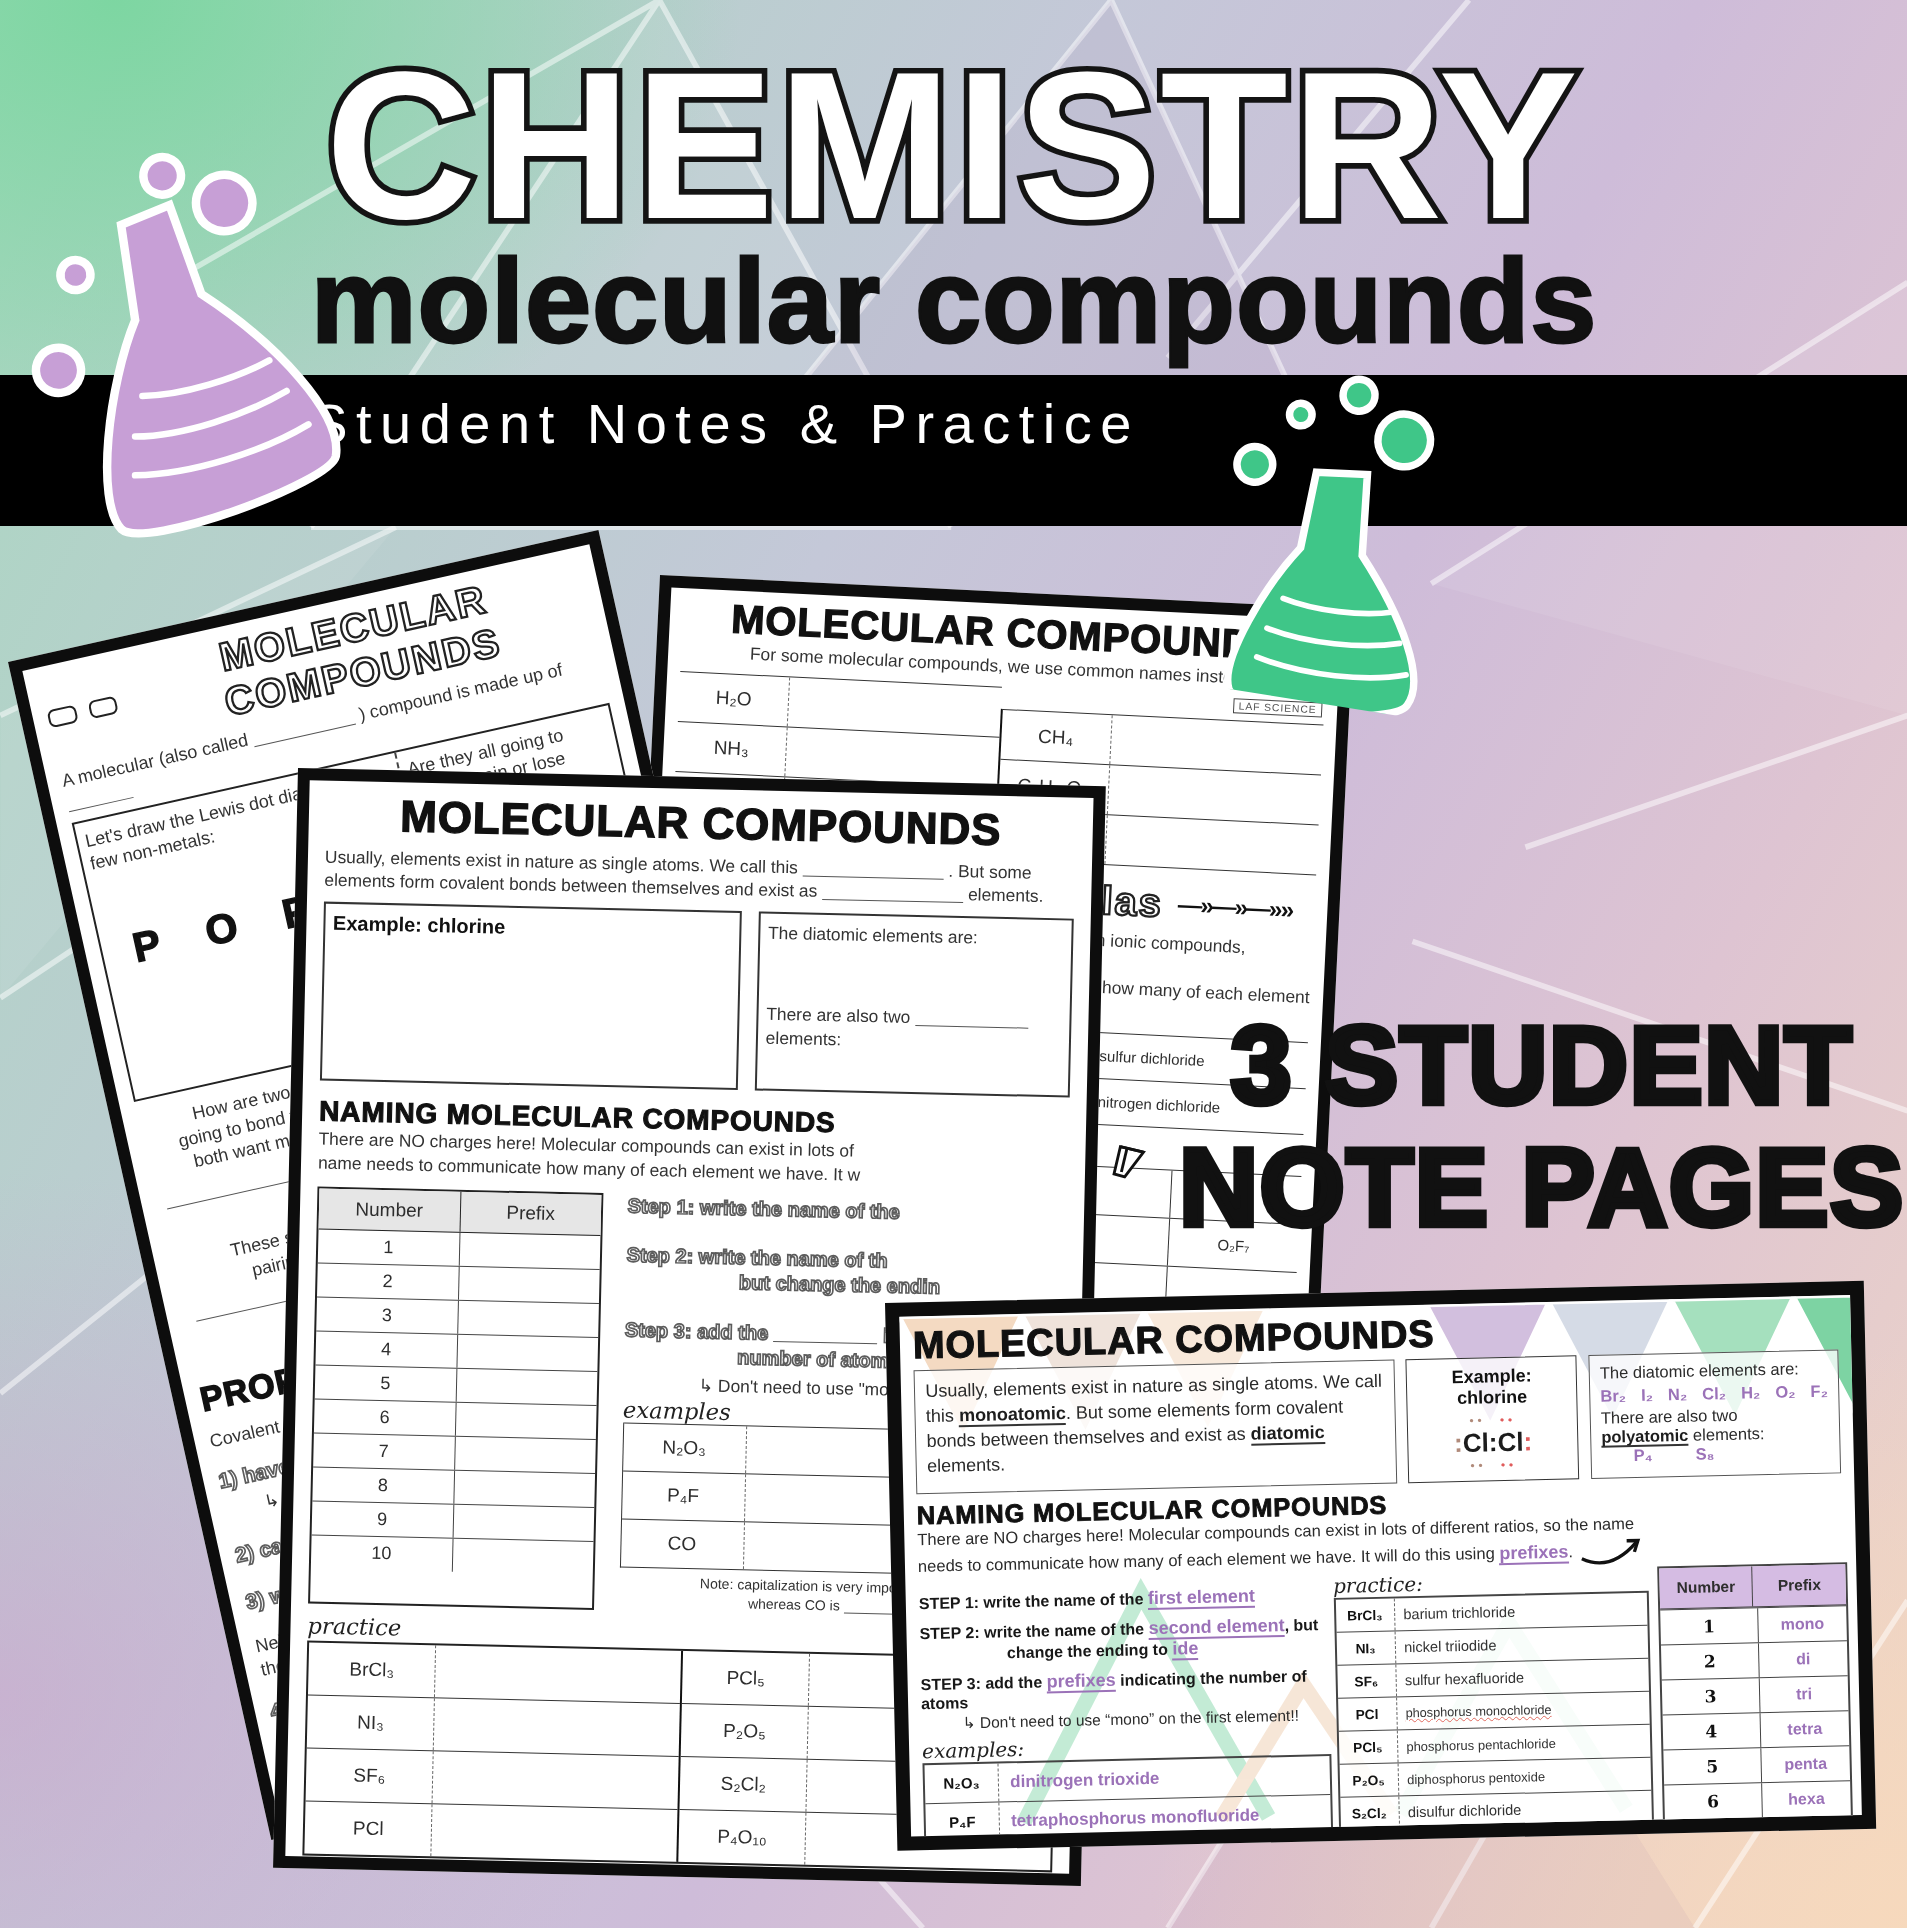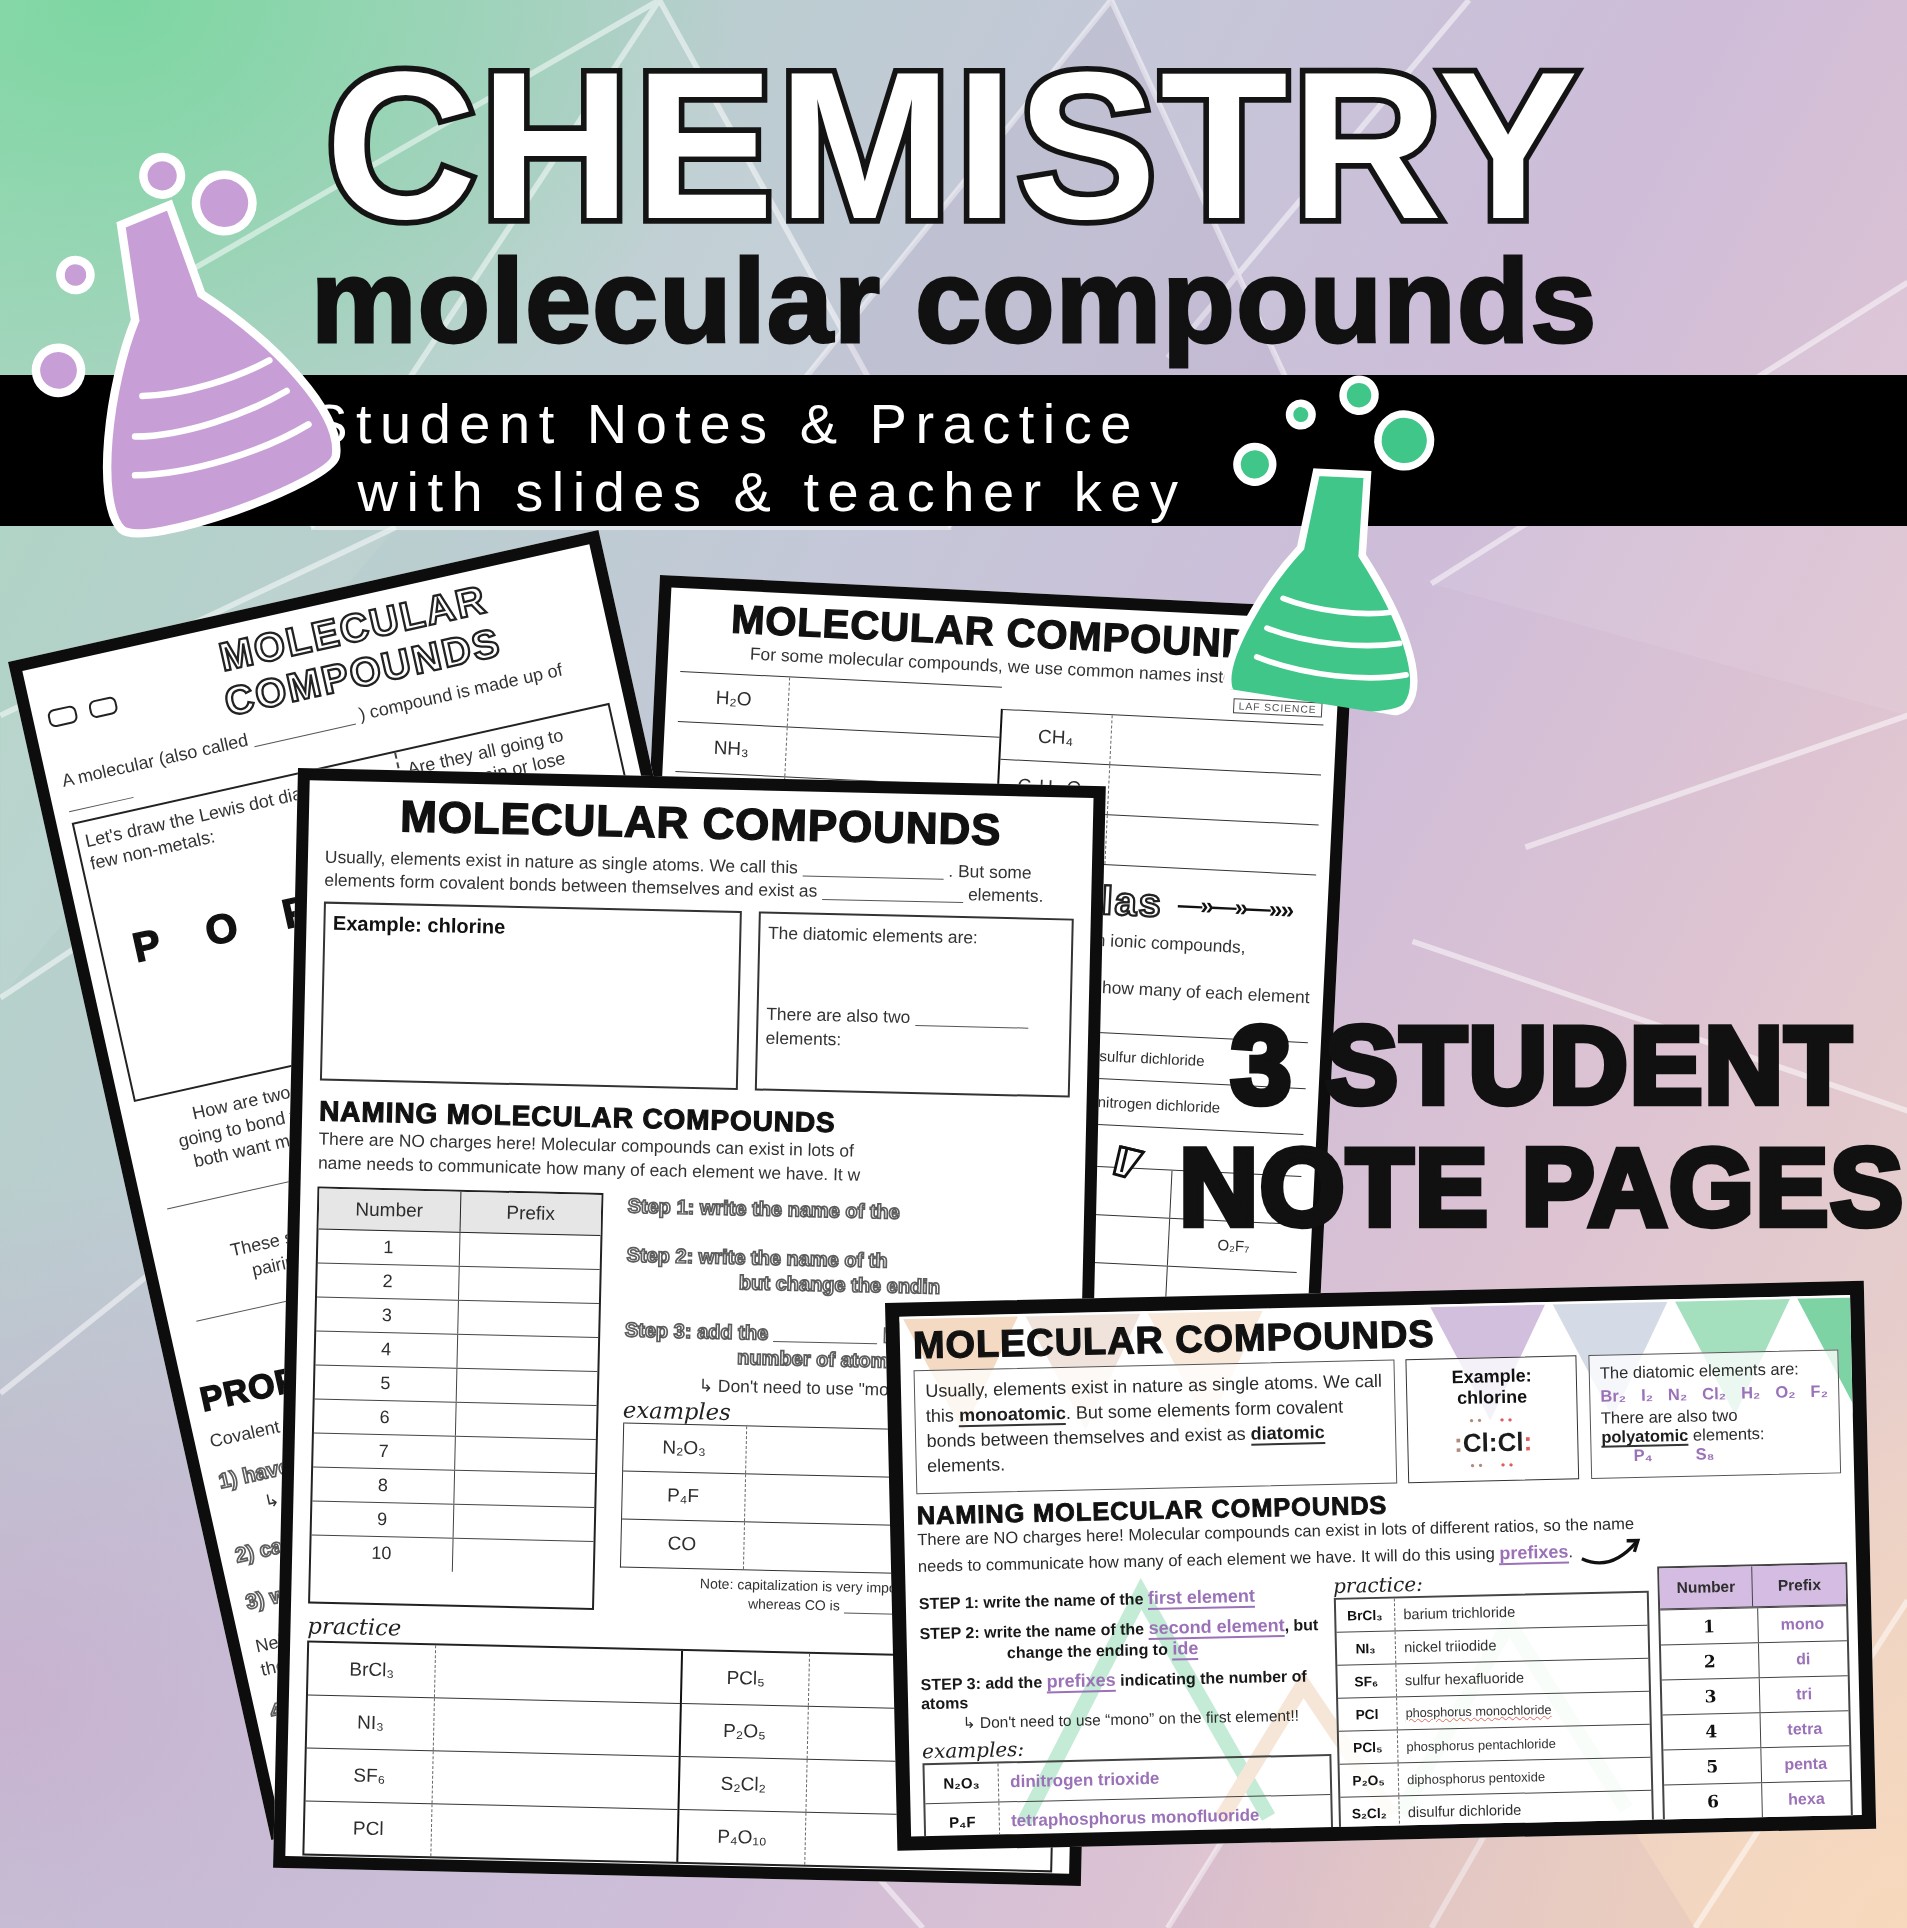--- a/index.html
+++ b/index.html
@@ -125,21 +125,20 @@
   </svg>
 
   <svg class="abs" width="1695" height="254" style="left:106px;top:19px;z-index:2;" viewBox="0 0 1800 270">
     <text x="900" y="212" text-anchor="middle" font-size="222" font-weight="bold" fill="#ffffff" stroke="#141414" stroke-width="12" paint-order="stroke" letter-spacing="4">CHEMISTRY</text>
   </svg>
   <div class="abs subtitle">molecular compounds</div>
 
   <div class="abs banner"></div>
   <div class="abs banner-text">
     <div class="l1">Student Notes &amp; Practice</div>
-    <div class="l2">with slides &amp; teacher key</div>
   </div>
 
   <svg class="abs" width="339" height="395" style="left:9.4px;top:141px;z-index:3;transform:rotate(-14deg);" viewBox="0 0 360 420">
     <g stroke="#ffffff" stroke-width="9" fill="#c79fd6">
       <circle cx="205" cy="38" r="20"></circle>
       <circle cx="262" cy="82" r="30"></circle>
       <circle cx="90" cy="118" r="16"></circle>
       <circle cx="48" cy="212" r="24"></circle>
       <path d="M150 78 L205 70 L215 170 C 280 240 330 330 312 372 C 300 398 90 420 72 392 C 52 356 96 240 140 180 Z"></path>
     </g>

